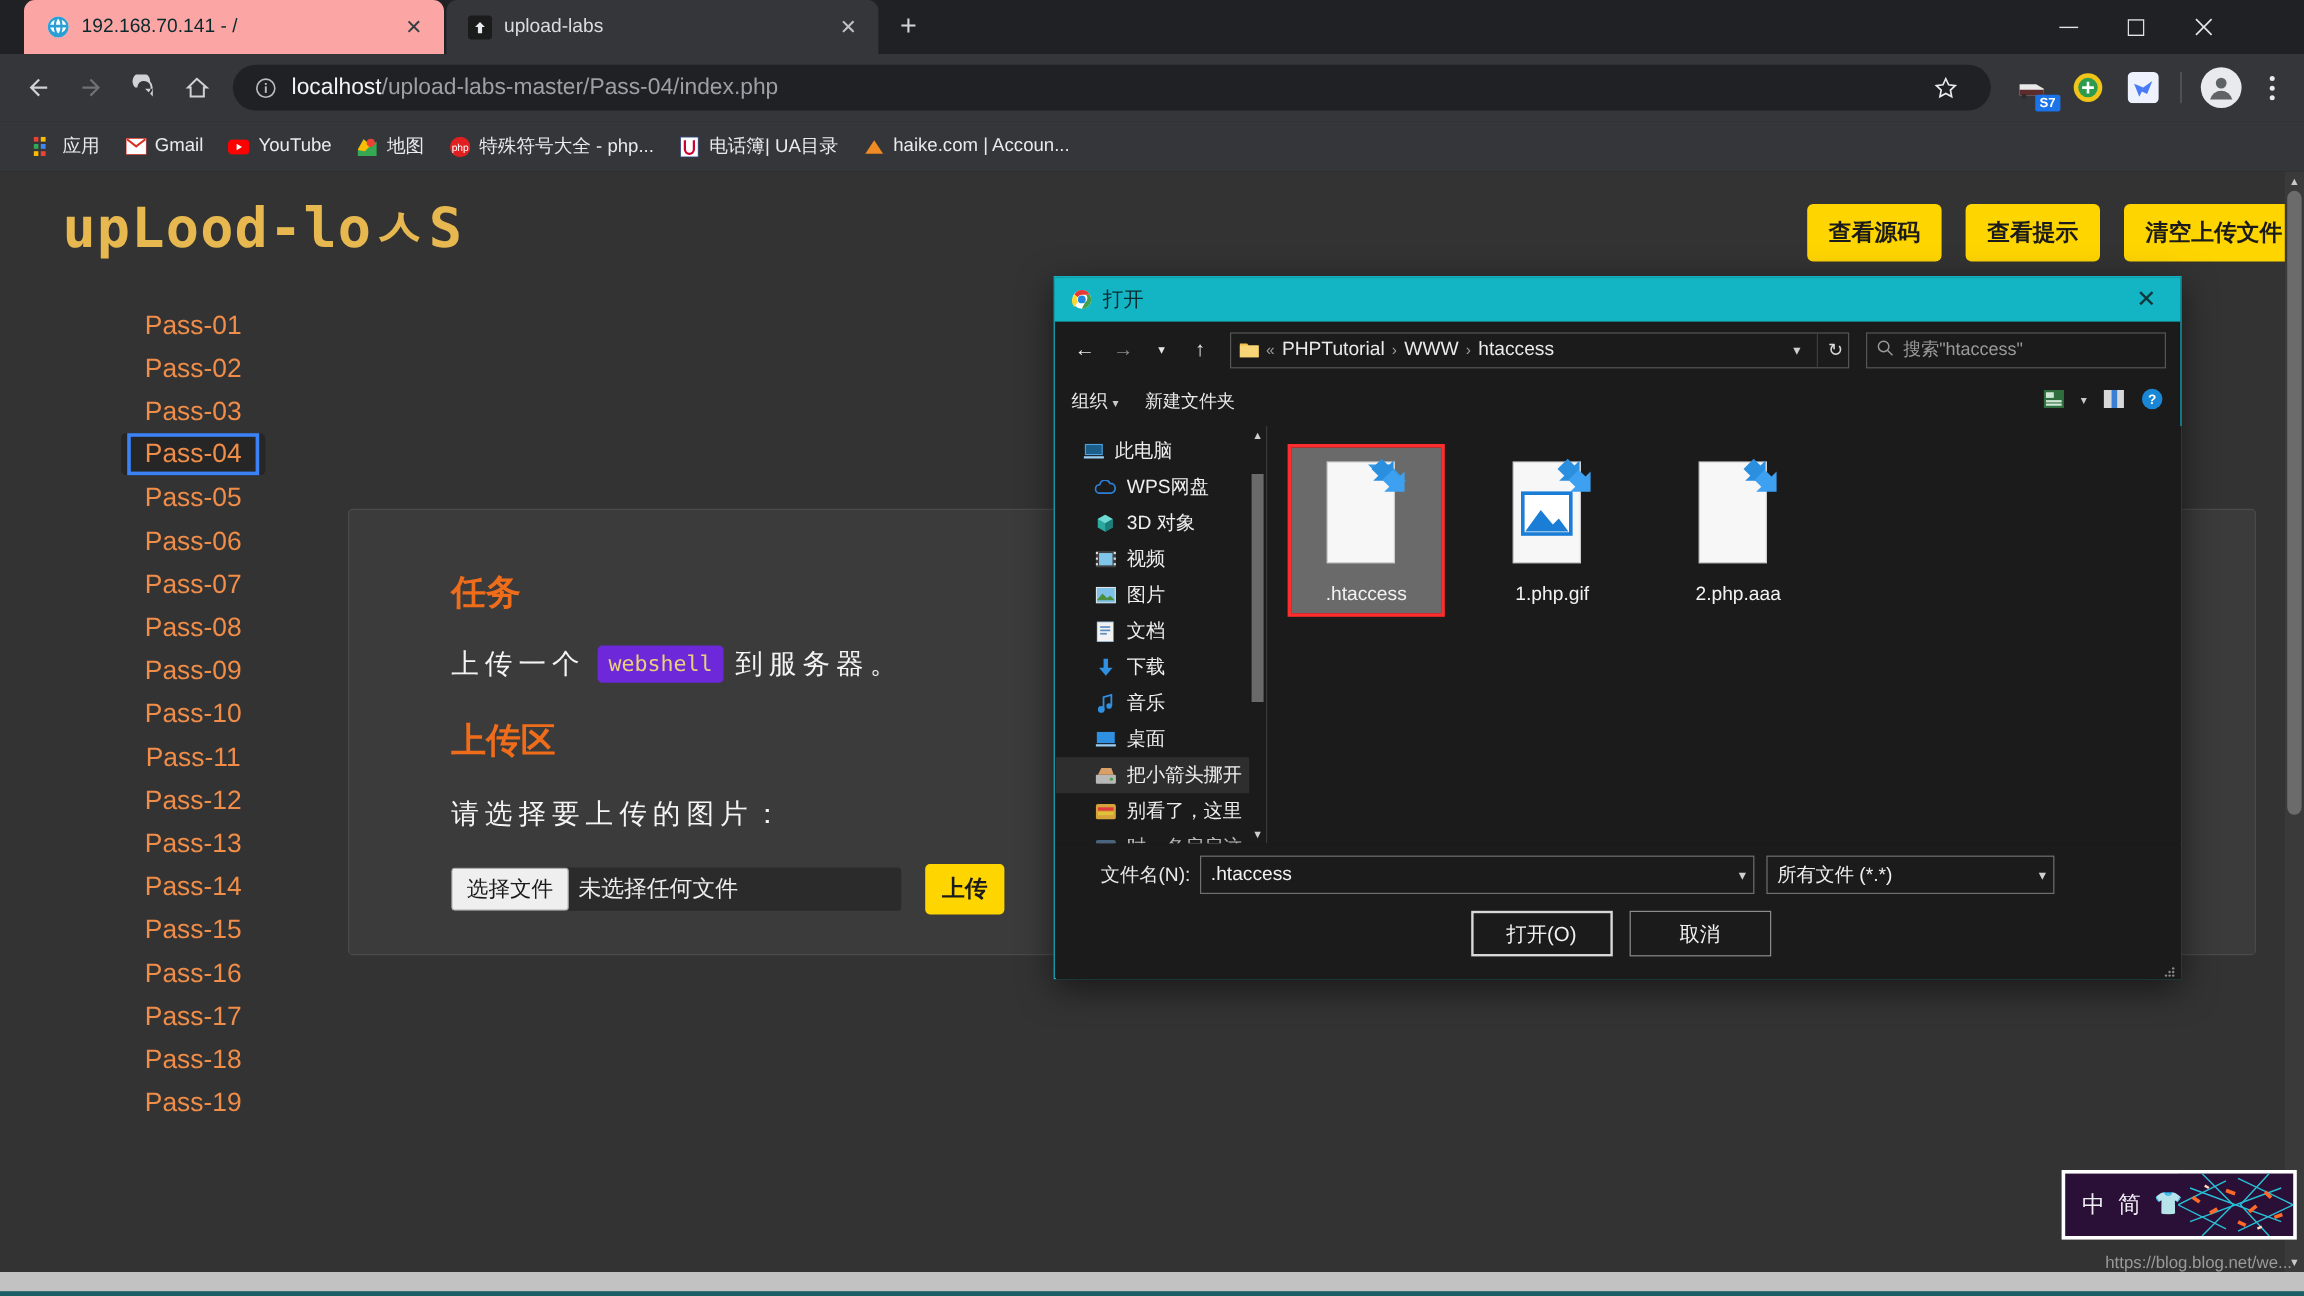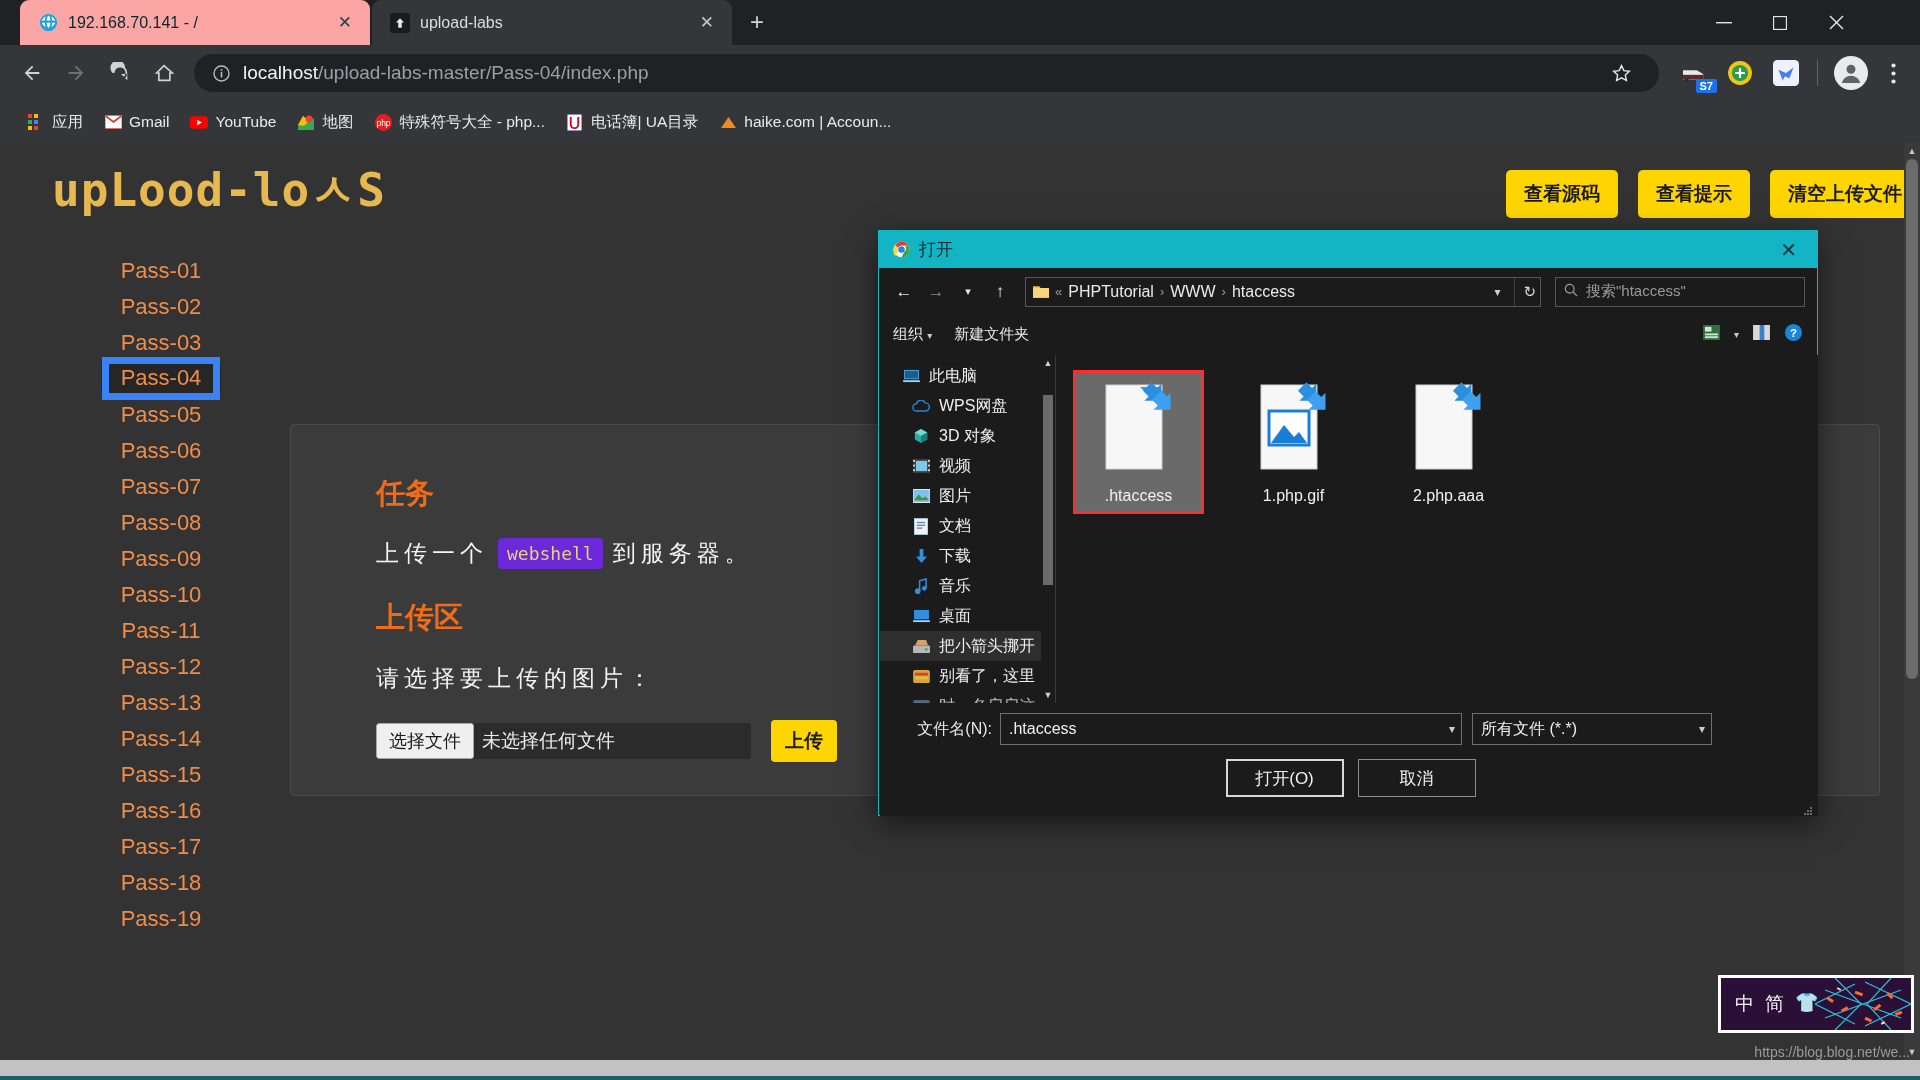--- a/index.html
+++ b/index.html
@@ -88,21 +88,21 @@
     background: #ffd500; color: #1b1b1b; font-size: 19px; font-weight: bold;
     padding: 11px 18px; border-radius: 5px; white-space: nowrap;
   }
 
   .sidebar { position: absolute; left: 0px; top: 110px; width: 290px; margin-left: 16px; }
   .pass-item {
     height: 35px; display: flex; align-items: center; justify-content: center;
     color: #f08d49; font-size: 22px; margin-bottom: 1px;
   }
   .pass-item.current { background: #262626; border-radius: 4px; margin: 0 85px 1px 85px; }
-  .pass-item.current .lbl { border: 7px solid #3b82f6; padding: 1px 12px 2px 12px; }
+  .pass-item.current .lbl { border: 3px solid #3b82f6; padding: 1px 12px 2px 12px; }
 
   .content-card {
     position: absolute; left: 290px; top: 281px; width: 1590px; height: 372px;
     background: #3b3b3b; border: 1px solid #4a4a4a; border-radius: 4px;
   }
   .h-task { color: #ef6c1a; font-size: 29px; font-weight: bold; margin: 49px 0 0 85px; }
   .task-line { display: flex; align-items: center; gap: 2px; margin: 24px 0 0 85px; color: #f4f4f4; font-size: 23px; letter-spacing: 5px; }
   .code-chip {
     font-family: "DejaVu Sans Mono", monospace; font-size: 18px; letter-spacing: 0;
     background: #6d28d9; color: #e7d27a; padding: 5px 9px; border-radius: 4px; margin: 0 8px;

